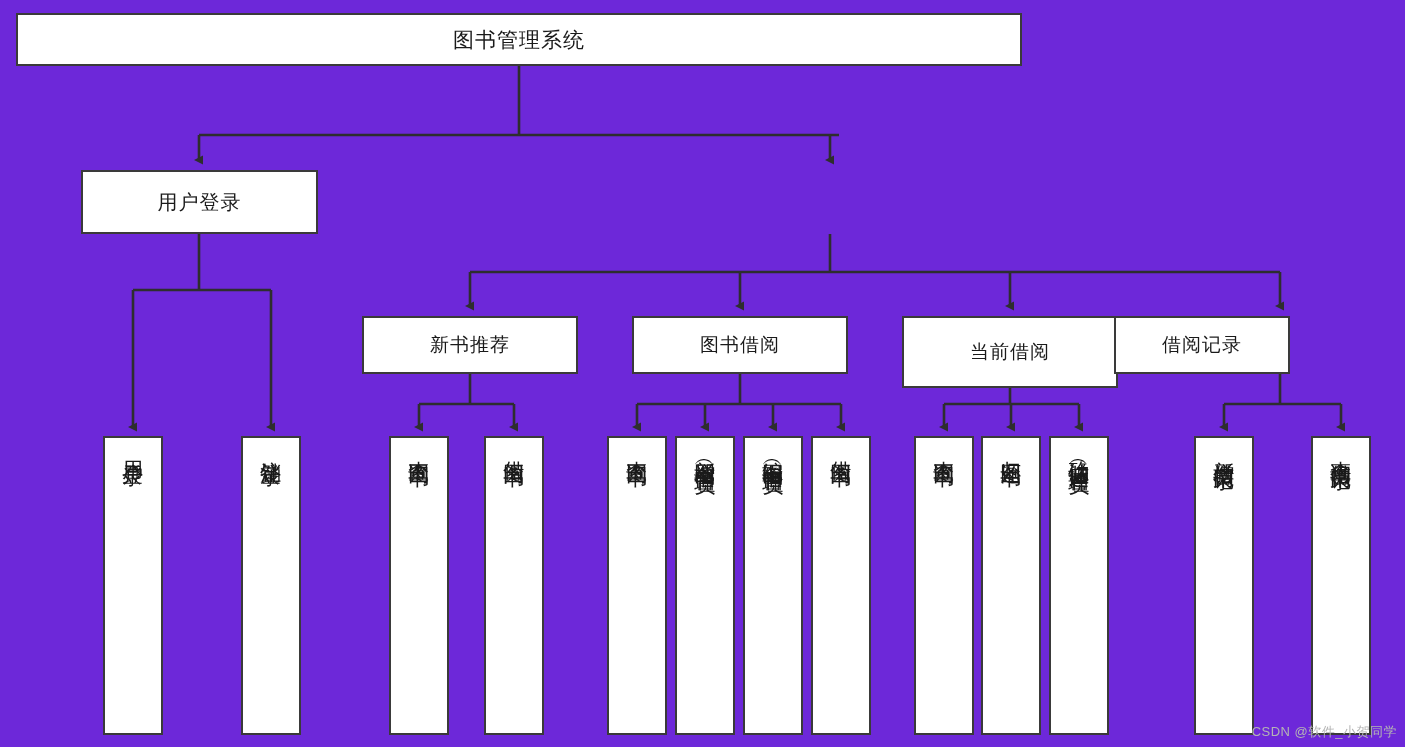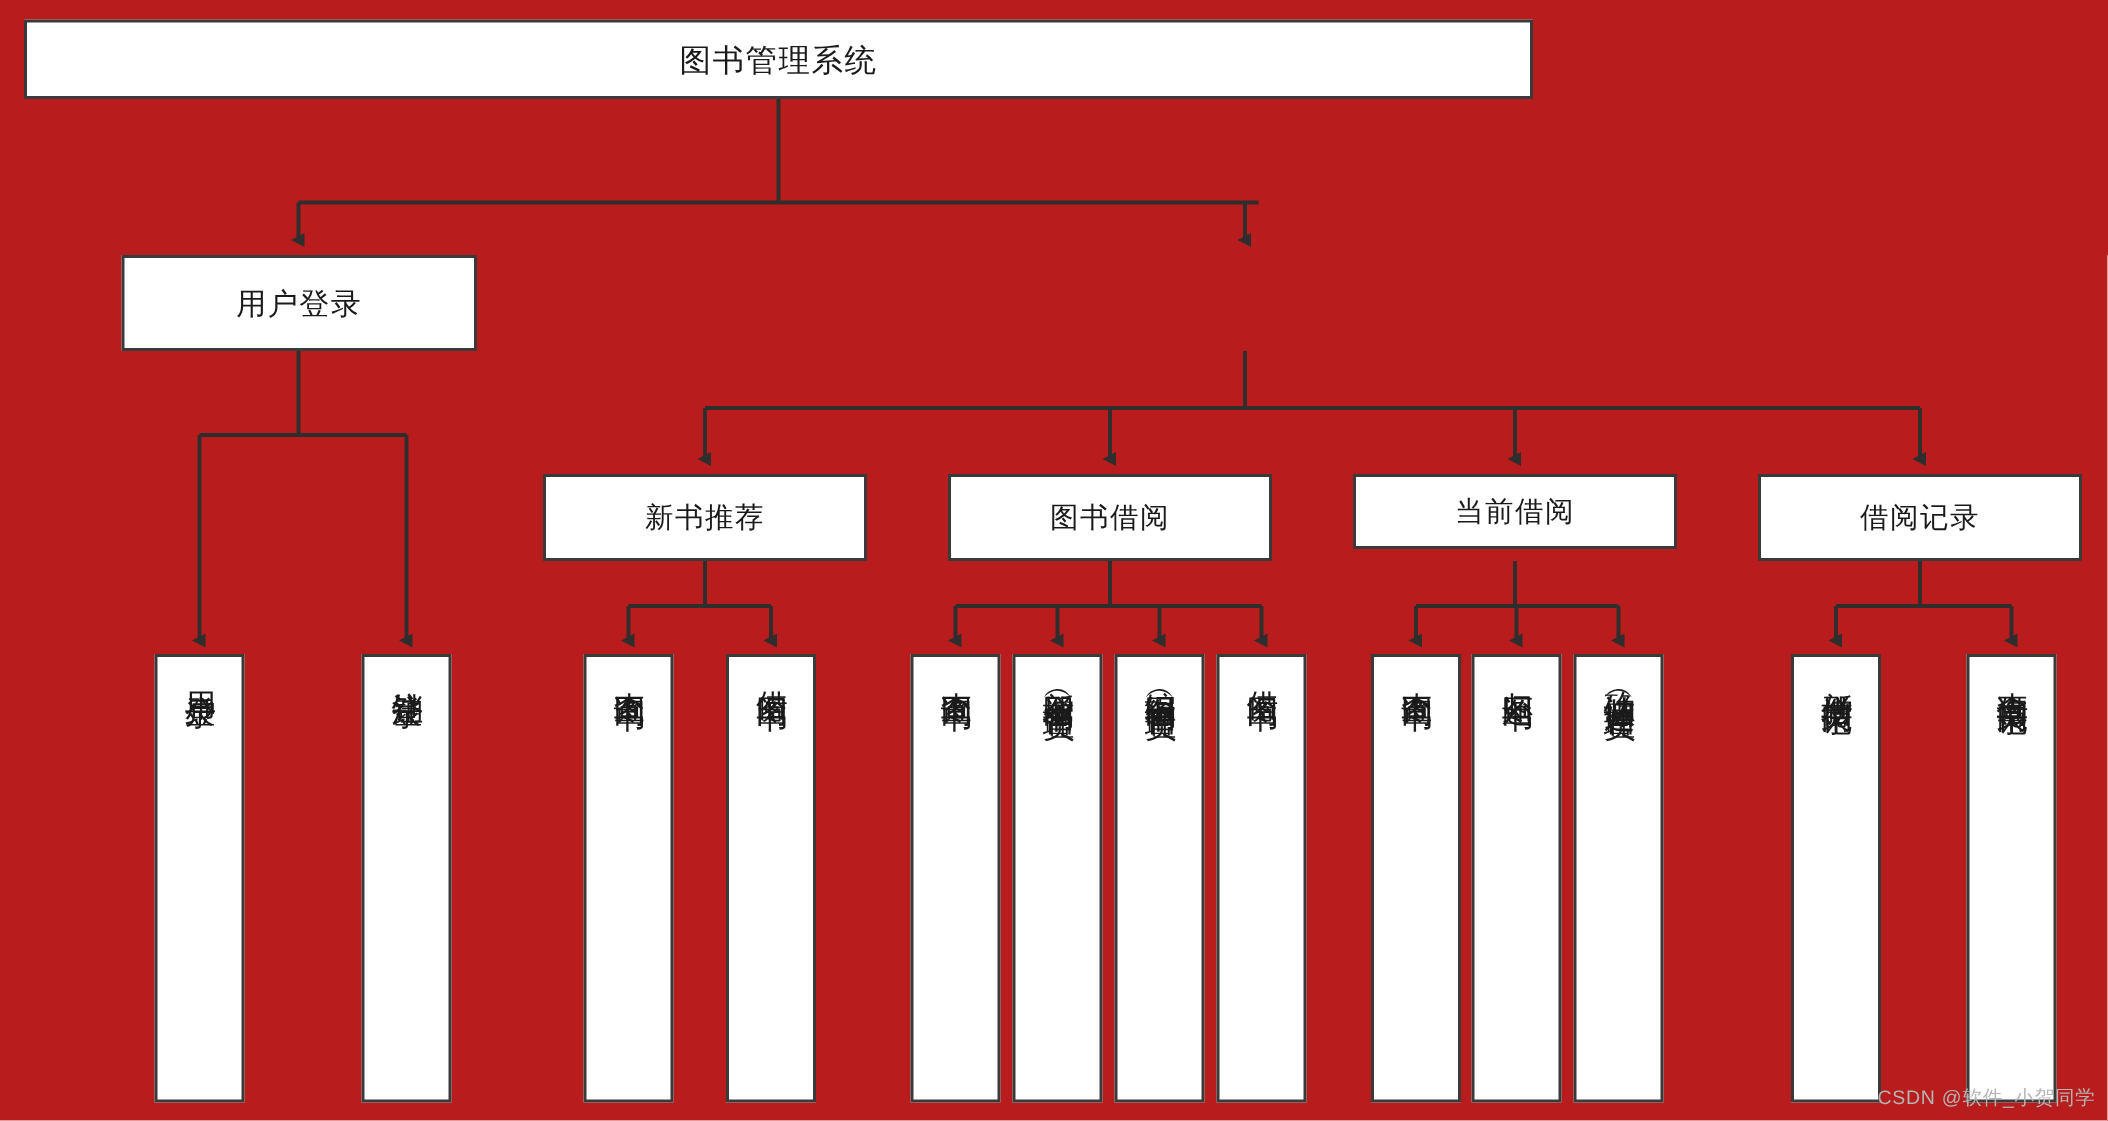--- a/index.html
+++ b/index.html
@@ -7,21 +7,21 @@
     padding: 0;
     background: #ffffff;
   }
   body {
     font-family: "Liberation Sans", "DejaVu Sans", sans-serif;
   }
   #canvas {
     position: relative;
     width: 1405px;
     height: 747px;
-    background: #b91c1c;
+    background: #6d28d9;
     overflow: hidden;
   }
   #wires {
     position: absolute;
     left: 0;
     top: 0;
     width: 1405px;
     height: 747px;
   }
   .node {
@@ -135,24 +135,24 @@
   <div class="node level2" style="left:81px; top:170px; width:237px; height:64px;">
     <span class="hlabel">用户登录</span>
   </div>
 
   <div class="node level3" style="left:632px; top:316px; width:216px; height:58px;">
     <span class="hlabel">图书借阅</span>
   </div>
   <div class="node level3" style="left:362px; top:316px; width:216px; height:58px;">
     <span class="hlabel">新书推荐</span>
   </div>
-  <div class="node level3" style="left:902px; top:316px; width:216px; height:50px;">
+  <div class="node level3" style="left:902px; top:316px; width:216px; height:72px;">
     <span class="hlabel">当前借阅</span>
   </div>
-  <div class="node level3" style="left:1172px; top:316px; width:216px; height:58px;">
+  <div class="node level3" style="left:1114px; top:316px; width:176px; height:58px;">
     <span class="hlabel">借阅记录</span>
   </div>
 
   <div class="node leaf" style="left:103px; top:436px; width:60px; height:299px;">
     <span class="vlabel">用户登录</span>
   </div>
   <div class="node leaf" style="left:241px; top:436px; width:60px; height:299px;">
     <span class="vlabel">注销登录</span>
   </div>
 

